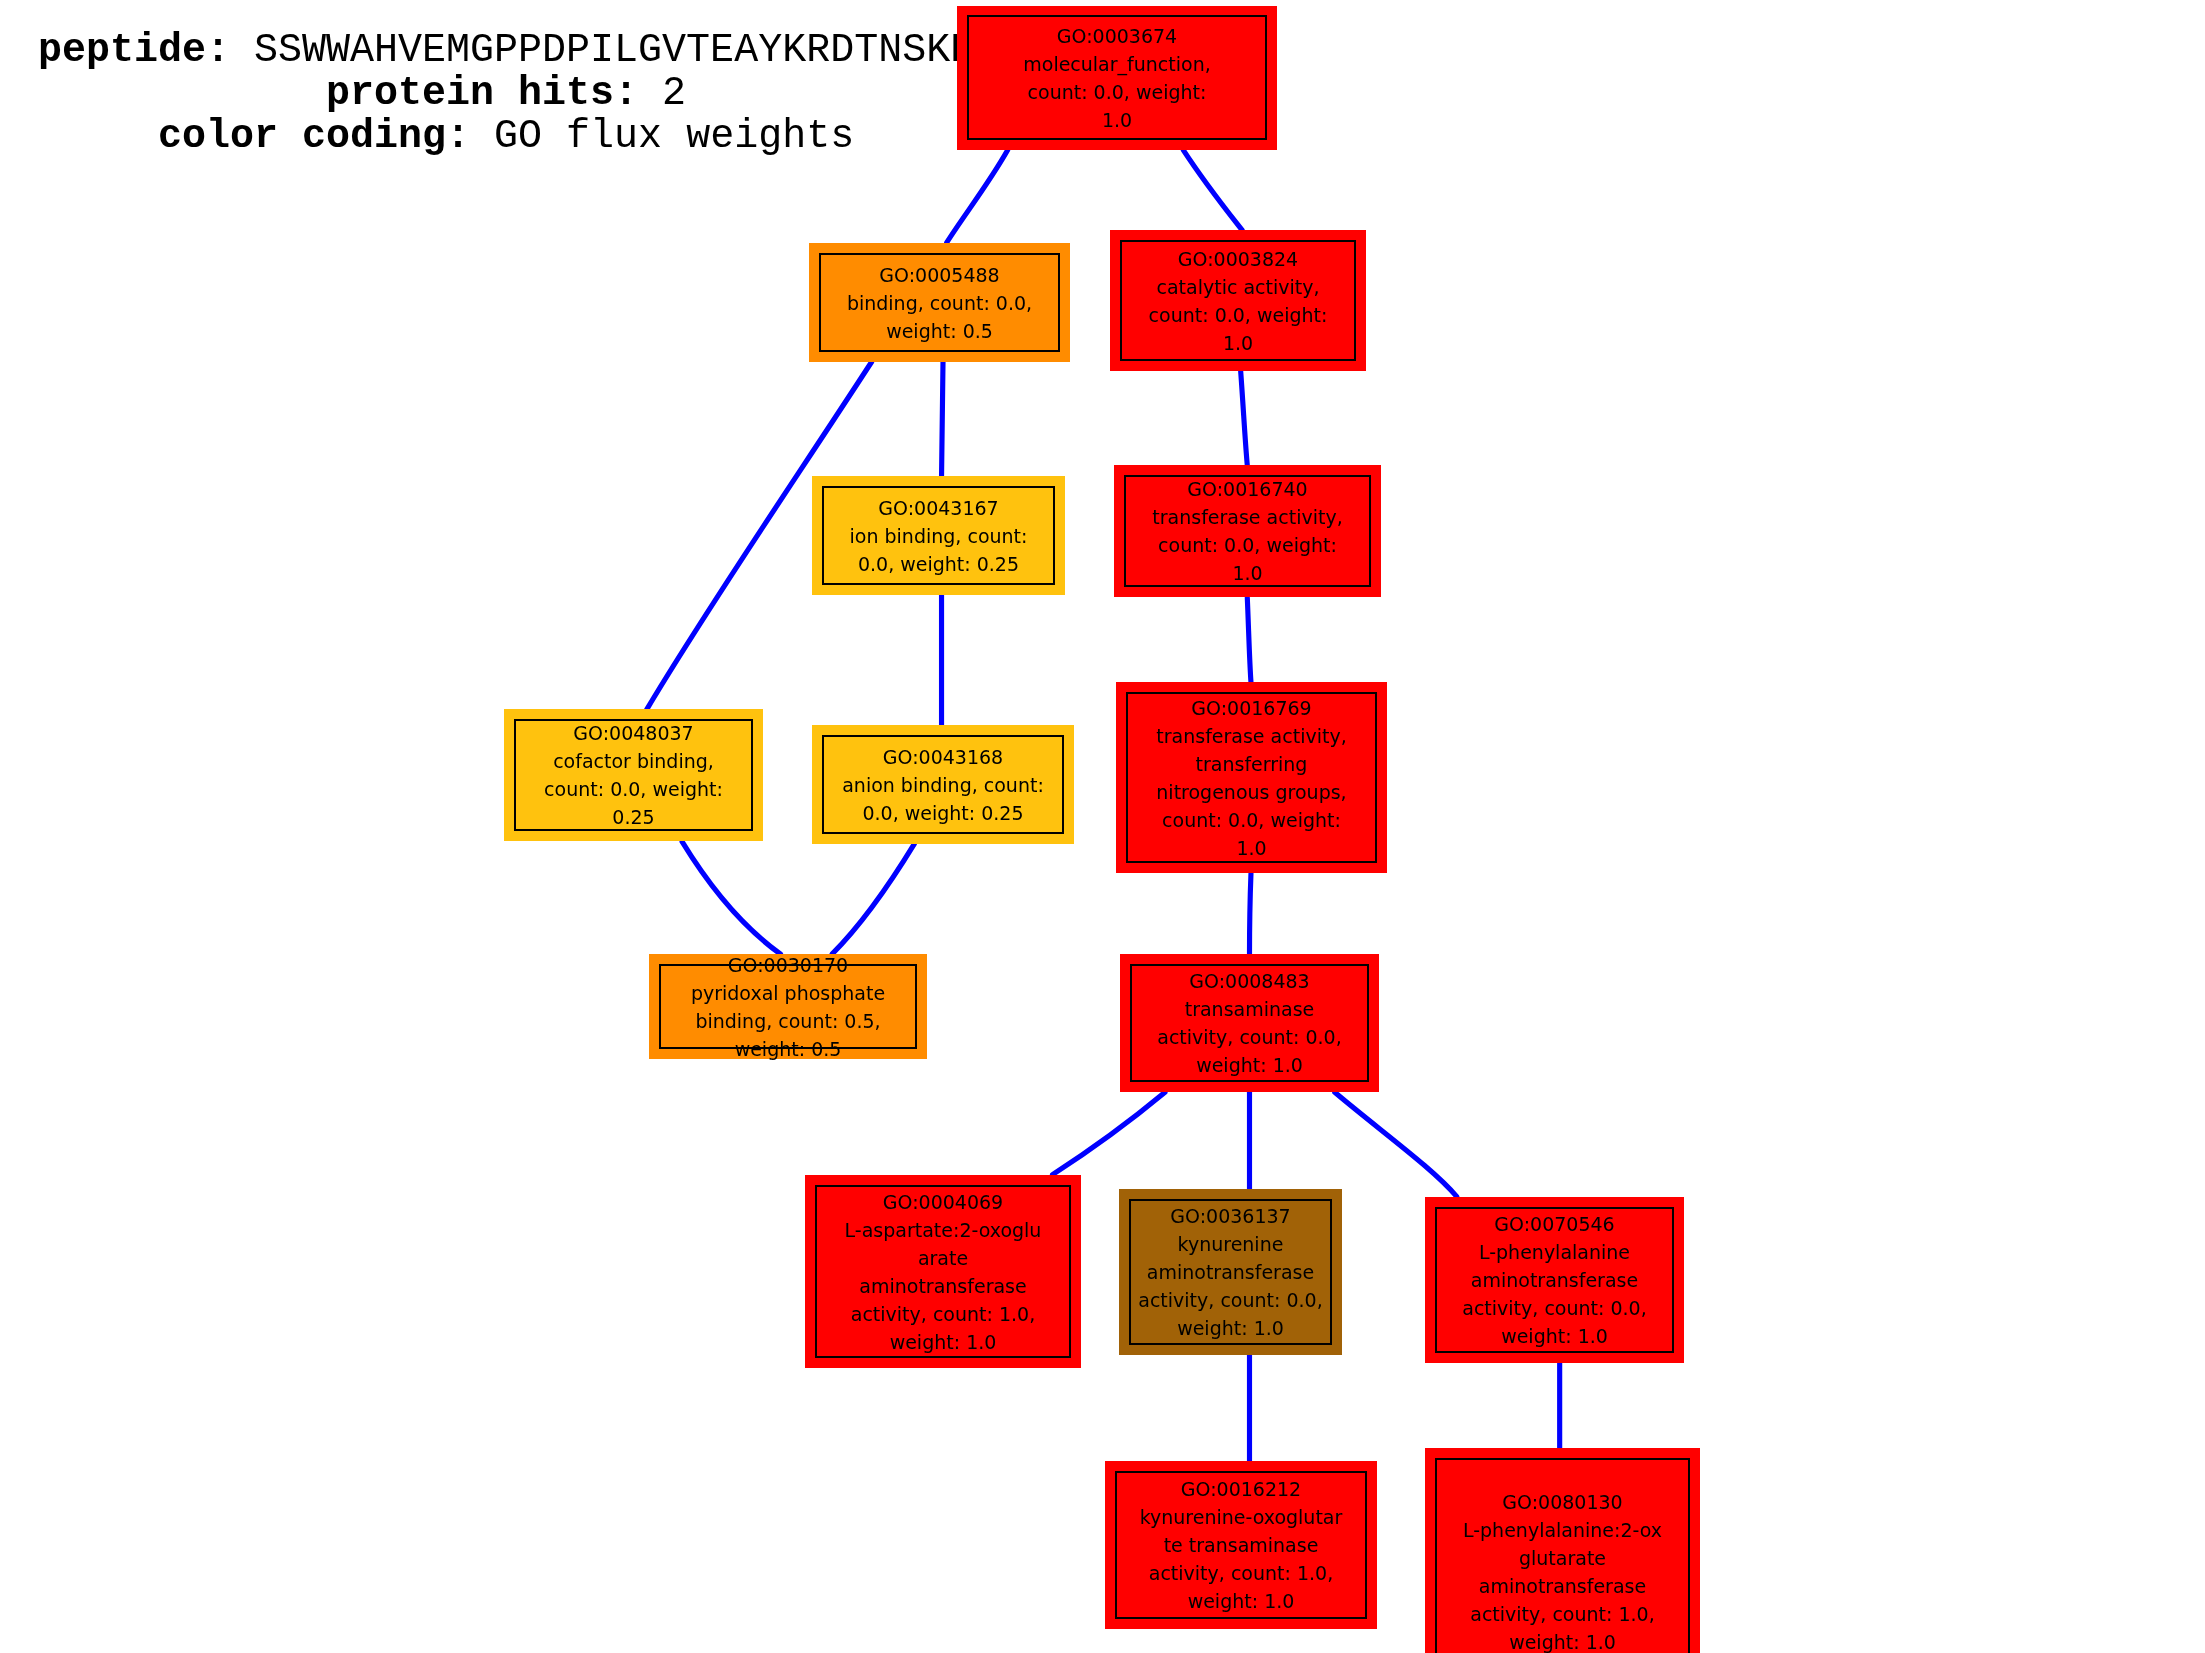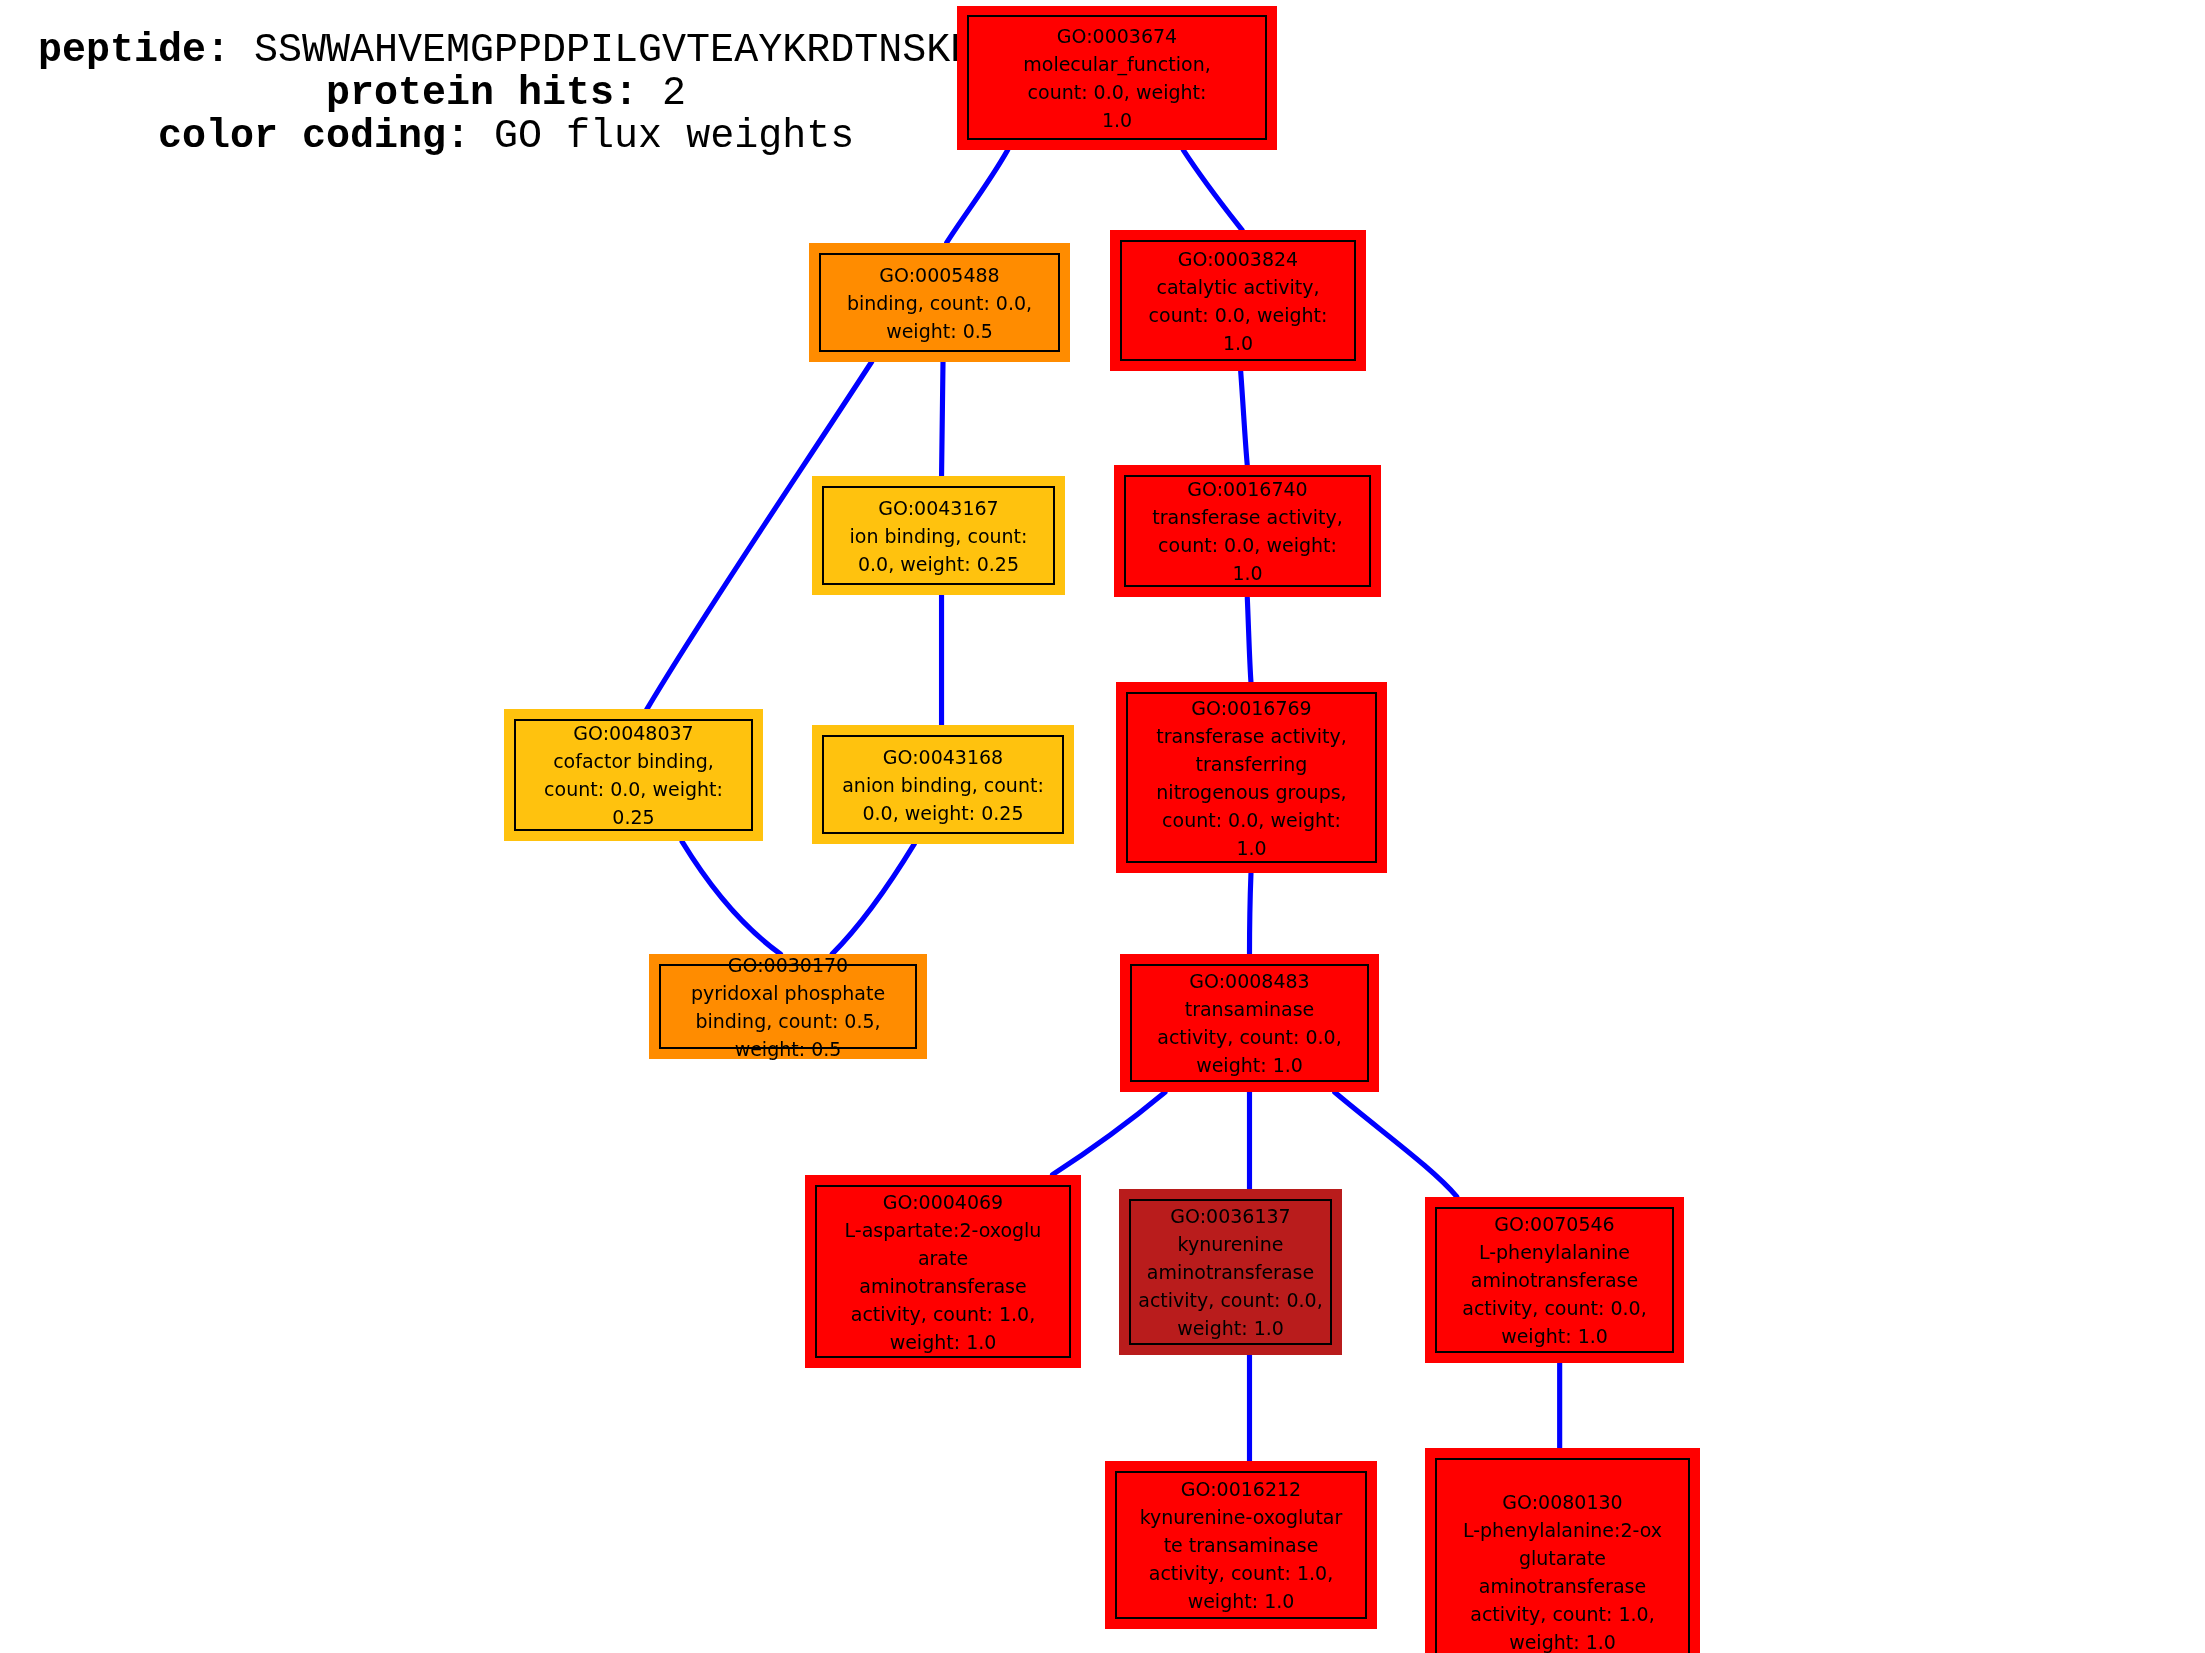--- a/index.html
+++ b/index.html
@@ -188,21 +188,21 @@
       <div class="go-node" style="left: 805px; top: 1175px; width: 276px; height: 193px; background: rgb(255, 0, 0);">
         <div class="inner">
           <div class="label">GO:0004069
 L-aspartate:2-oxoglu
 arate
 aminotransferase
 activity, count: 1.0,
 weight: 1.0</div>
         </div>
       </div>
-      <div class="go-node" style="left: 1119px; top: 1189px; width: 223px; height: 166px; background: #b91c1c;">
+      <div class="go-node" style="left: 1119px; top: 1189px; width: 223px; height: 166px; background: #a16207;">
         <div class="inner">
           <div class="label">GO:0036137
 kynurenine
 aminotransferase
 activity, count: 0.0,
 weight: 1.0</div>
         </div>
       </div>
       <div class="go-node" style="left: 1425px; top: 1197px; width: 259px; height: 166px; background: rgb(255, 0, 0);">
         <div class="inner">

